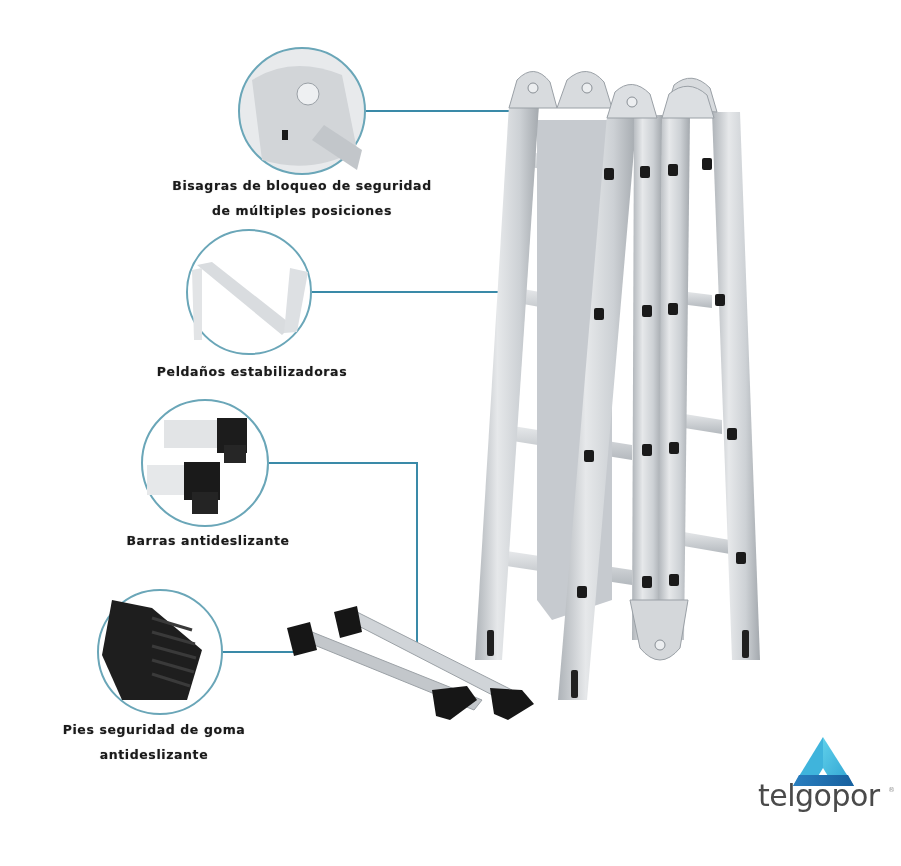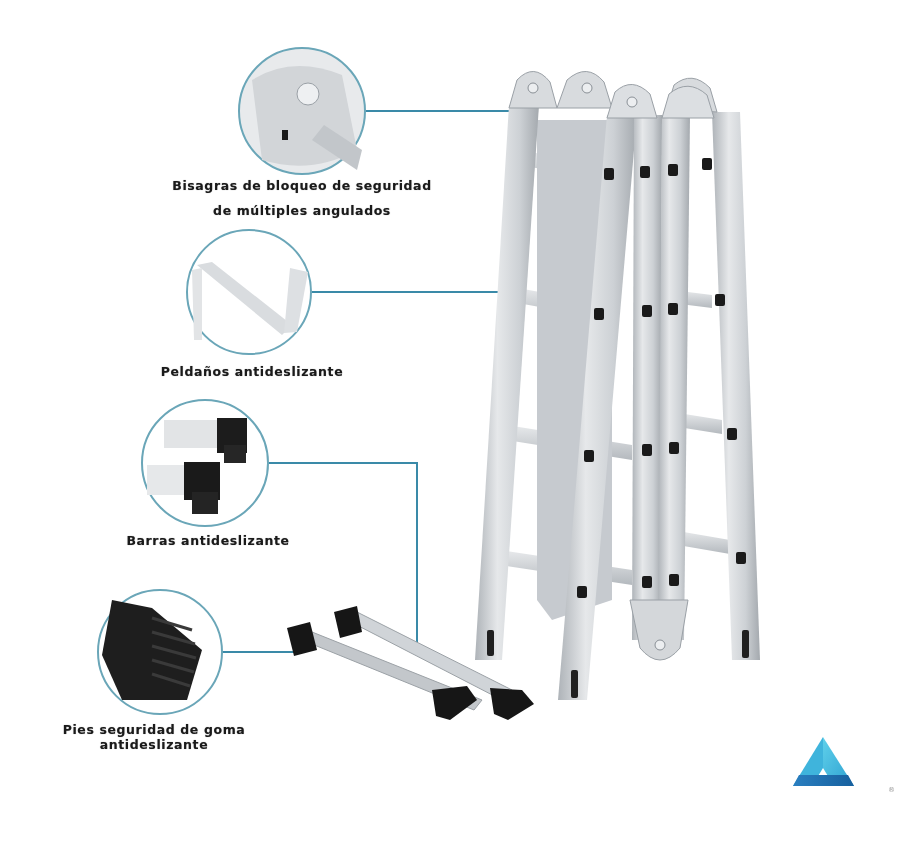--- a/index.html
+++ b/index.html
@@ -157,31 +157,32 @@
 
   <g>
     <polygon points="811,737 842,786 822,786 811,768" fill="url(#logoL)"></polygon>
     <polygon points="811,737 781,786 800,786 811,768" fill="#3fb4dc"></polygon>
     <polygon points="787,775 836,775 842,786 781,786" fill="url(#logoD)"></polygon>
   </g>
 </svg>
 
 <div class="label" style="left:145px;top:178px;width:290px;">
   <div>Bisagras de bloqueo de seguridad</div>
-  <div style="margin-top:10px;">de múltiples angulados</div>
+  <div style="margin-top:10px;">de múltiples posiciones</div>
 </div>
 
 <div class="label" style="left:130px;top:364px;width:220px;">
-  <div>Peldaños antideslizante</div>
+  <div>Peldaños estabilizadoras</div>
 </div>
 
 <div class="label" style="left:96px;top:533px;width:200px;">
   <div>Barras antideslizante</div>
 </div>
 
 <div class="label" style="left:32px;top:722px;width:220px;">
   <div>Pies seguridad de goma</div>
-  <div style="">antideslizante</div>
+  <div style="margin-top:10px;">antideslizante</div>
 </div>
 
+<div class="logo-text">telgopor</div>
 <div class="logo-reg">®</div>
 
 </div>
 
 </body></html>

